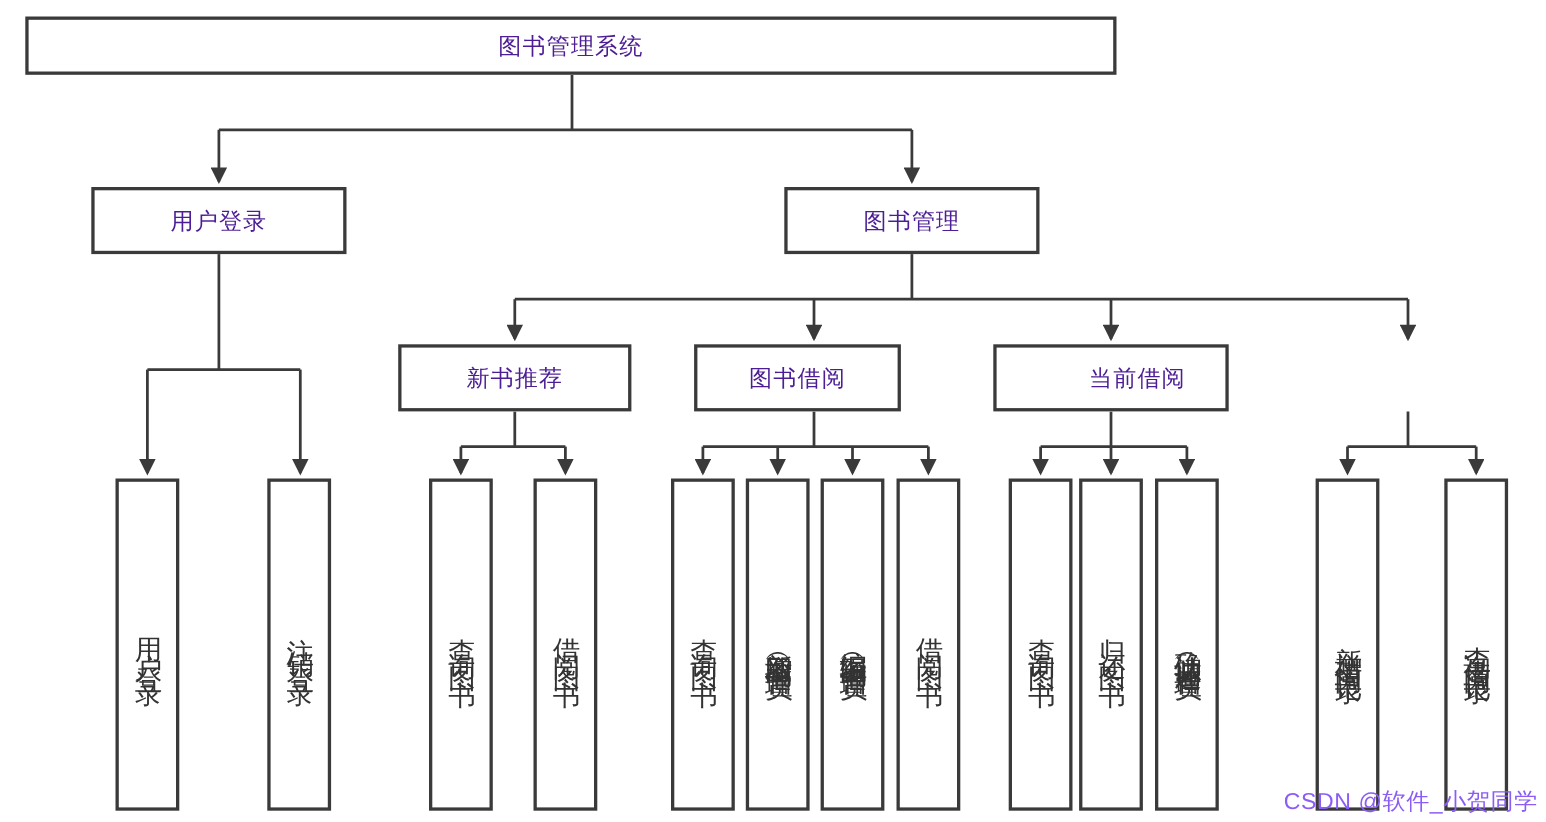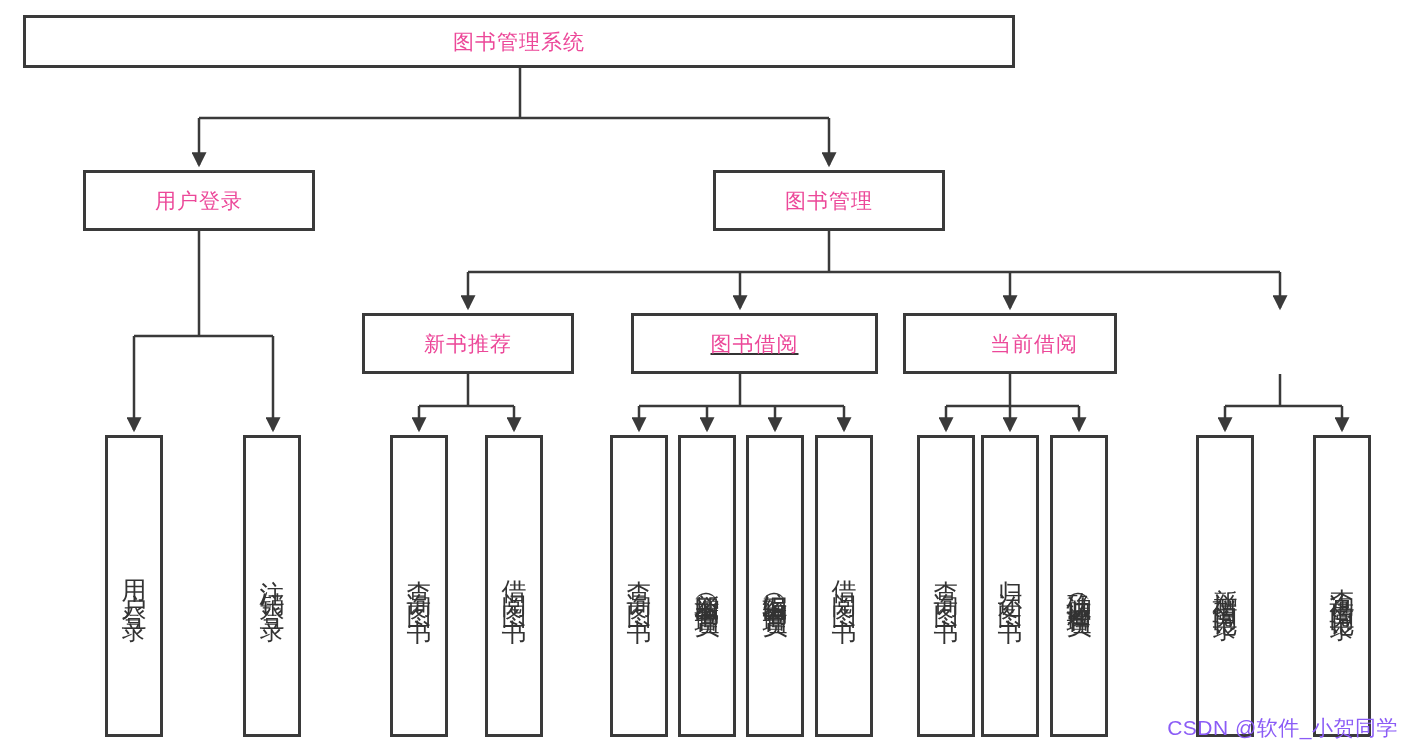--- a/index.html
+++ b/index.html
@@ -22,21 +22,21 @@
     border: 3px solid #3a3a3a;
     background: #ffffff;
     display: flex;
     align-items: center;
     justify-content: center;
     color: #333333;
   }
   .hlabel {
     font-size: 21px;
     letter-spacing: 1px;
-    color: #ec4899;
+    color: #4c1d95;
     white-space: nowrap;
   }
   .vtext {
     writing-mode: vertical-rl;
     text-orientation: mixed;
     font-size: 25px;
     color: #333333;
     line-height: 1;
   }
   .ls-lg { letter-spacing: 13px; }
@@ -103,21 +103,21 @@
   <div class="node" style="left:83px; top:170px; width:232px; height:61px;">
     <span class="hlabel">用户登录</span>
   </div>
   <div class="node" style="left:713px; top:170px; width:232px; height:61px;">
     <span class="hlabel">图书管理</span>
   </div>
 
   <div class="node" style="left:362px; top:313px; width:212px; height:61px;">
     <span class="hlabel">新书推荐</span>
   </div>
-  <div class="node" style="left:631px; top:313px; width:247px; height:61px;text-decoration:underline;">
+  <div class="node" style="left:631px; top:313px; width:188px; height:61px;">
     <span class="hlabel">图书借阅</span>
   </div>
   <div class="node" style="left:903px; top:313px; width:214px; height:61px;padding-left:48px;">
     <span class="hlabel">当前借阅</span>
   </div>
 
   <div class="node" style="left:105px; top:435px; width:58px; height:302px;">
     <span class="vtext ls-lg">用户登录</span>
   </div>
   <div class="node" style="left:243px; top:435px; width:58px; height:302px;">

